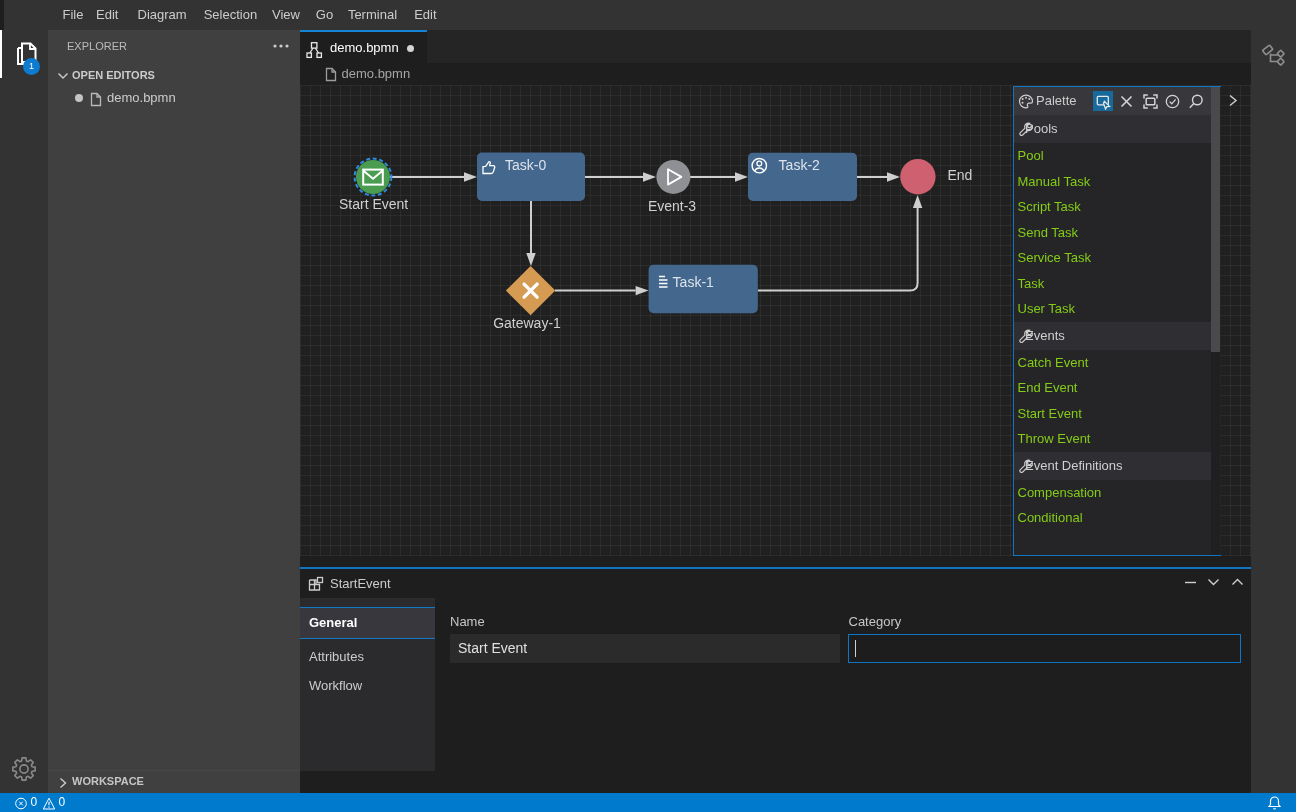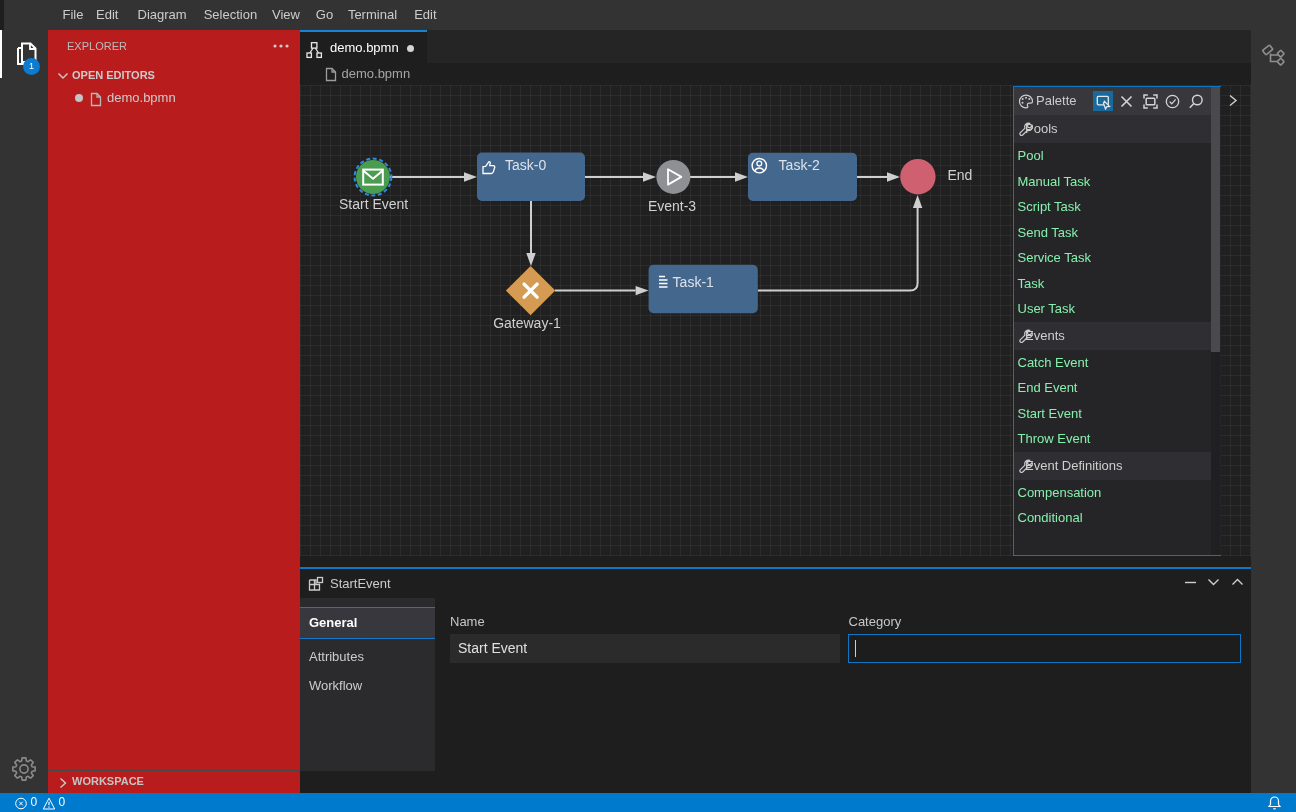--- a/index.html
+++ b/index.html
@@ -3,36 +3,36 @@
 <meta charset="utf-8">
 <style>
 * { margin:0; padding:0; box-sizing:border-box; }
 html,body { width:1296px; height:812px; background:#1e1e1e; overflow:hidden;
   font-family:"Liberation Sans", sans-serif; }
 .abs { position:absolute; }
 #titlebar { position:absolute; left:4px; top:0; width:1296px; height:30px; background:#333333; }
 .menu { position:absolute; top:0; height:30px; line-height:30px; font-size:13px; color:#cccccc; }
 #activitybar { position:absolute; left:0; top:30px; width:48px; height:763px; background:#333333; }
 #actind { position:absolute; left:0; top:30px; width:2px; height:48px; background:#ffffff; }
-#sidebar { position:absolute; left:48px; top:30px; width:252px; height:763px; background:#b91c1c; }
+#sidebar { position:absolute; left:48px; top:30px; width:252px; height:763px; background:#404040; }
 #tabstrip { position:absolute; left:300px; top:30px; width:951px; height:33px; background:#252526; }
 #tab1 { position:absolute; left:0; top:0; width:127px; height:33px; background:#1e1e1e; border-top:2px solid #1584d4; }
 #breadcrumb { position:absolute; left:300px; top:63px; width:951px; height:22px; background:#1e1e1e; }
 #canvas { position:absolute; left:300px; top:85px; width:951px; height:471px; background-color:#202020;
   background-image:linear-gradient(rgba(255,255,255,0.05) 1px, transparent 1px),
                    linear-gradient(90deg, rgba(255,255,255,0.05) 1px, transparent 1px);
   background-size:10px 10px; }
 #rightbar { position:absolute; left:1251px; top:30px; width:45px; height:763px; background:#333333; }
 #statusbar { position:absolute; left:0; top:793px; width:1296px; height:19px; background:#007acc; color:#ffffff; }
 #palette { position:absolute; left:1013px; top:86px; width:208px; height:470px; border:1px solid #1076c4; border-right:none;
   background:#252528; overflow:hidden; }
 #panel { position:absolute; left:300px; top:555px; width:951px; height:238px; background:#1e1e1e;
   border-top:2px solid #1076c4;margin-top:12px; }
 .sechdr { background:#2f2f33; height:28px; line-height:28px; color:#cfcfcf; font-size:13px; position:relative; }
-.pitem { background:#252528; height:25.5px; line-height:25.5px; color:#86efac; font-size:13px; padding-left:3.5px; }
+.pitem { background:#252528; height:25.5px; line-height:25.5px; color:#84cc16; font-size:13px; padding-left:3.5px; }
 .ptxt { padding-left:11px; }
 </style>
 </head>
 <body>
 <div id="titlebar">
   <span class="menu" style="left:58.5px">File</span>
   <span class="menu" style="left:92px">Edit</span>
   <span class="menu" style="left:133.5px">Diagram</span>
   <span class="menu" style="left:199.7px">Selection</span>
   <span class="menu" style="left:268px">View</span>

